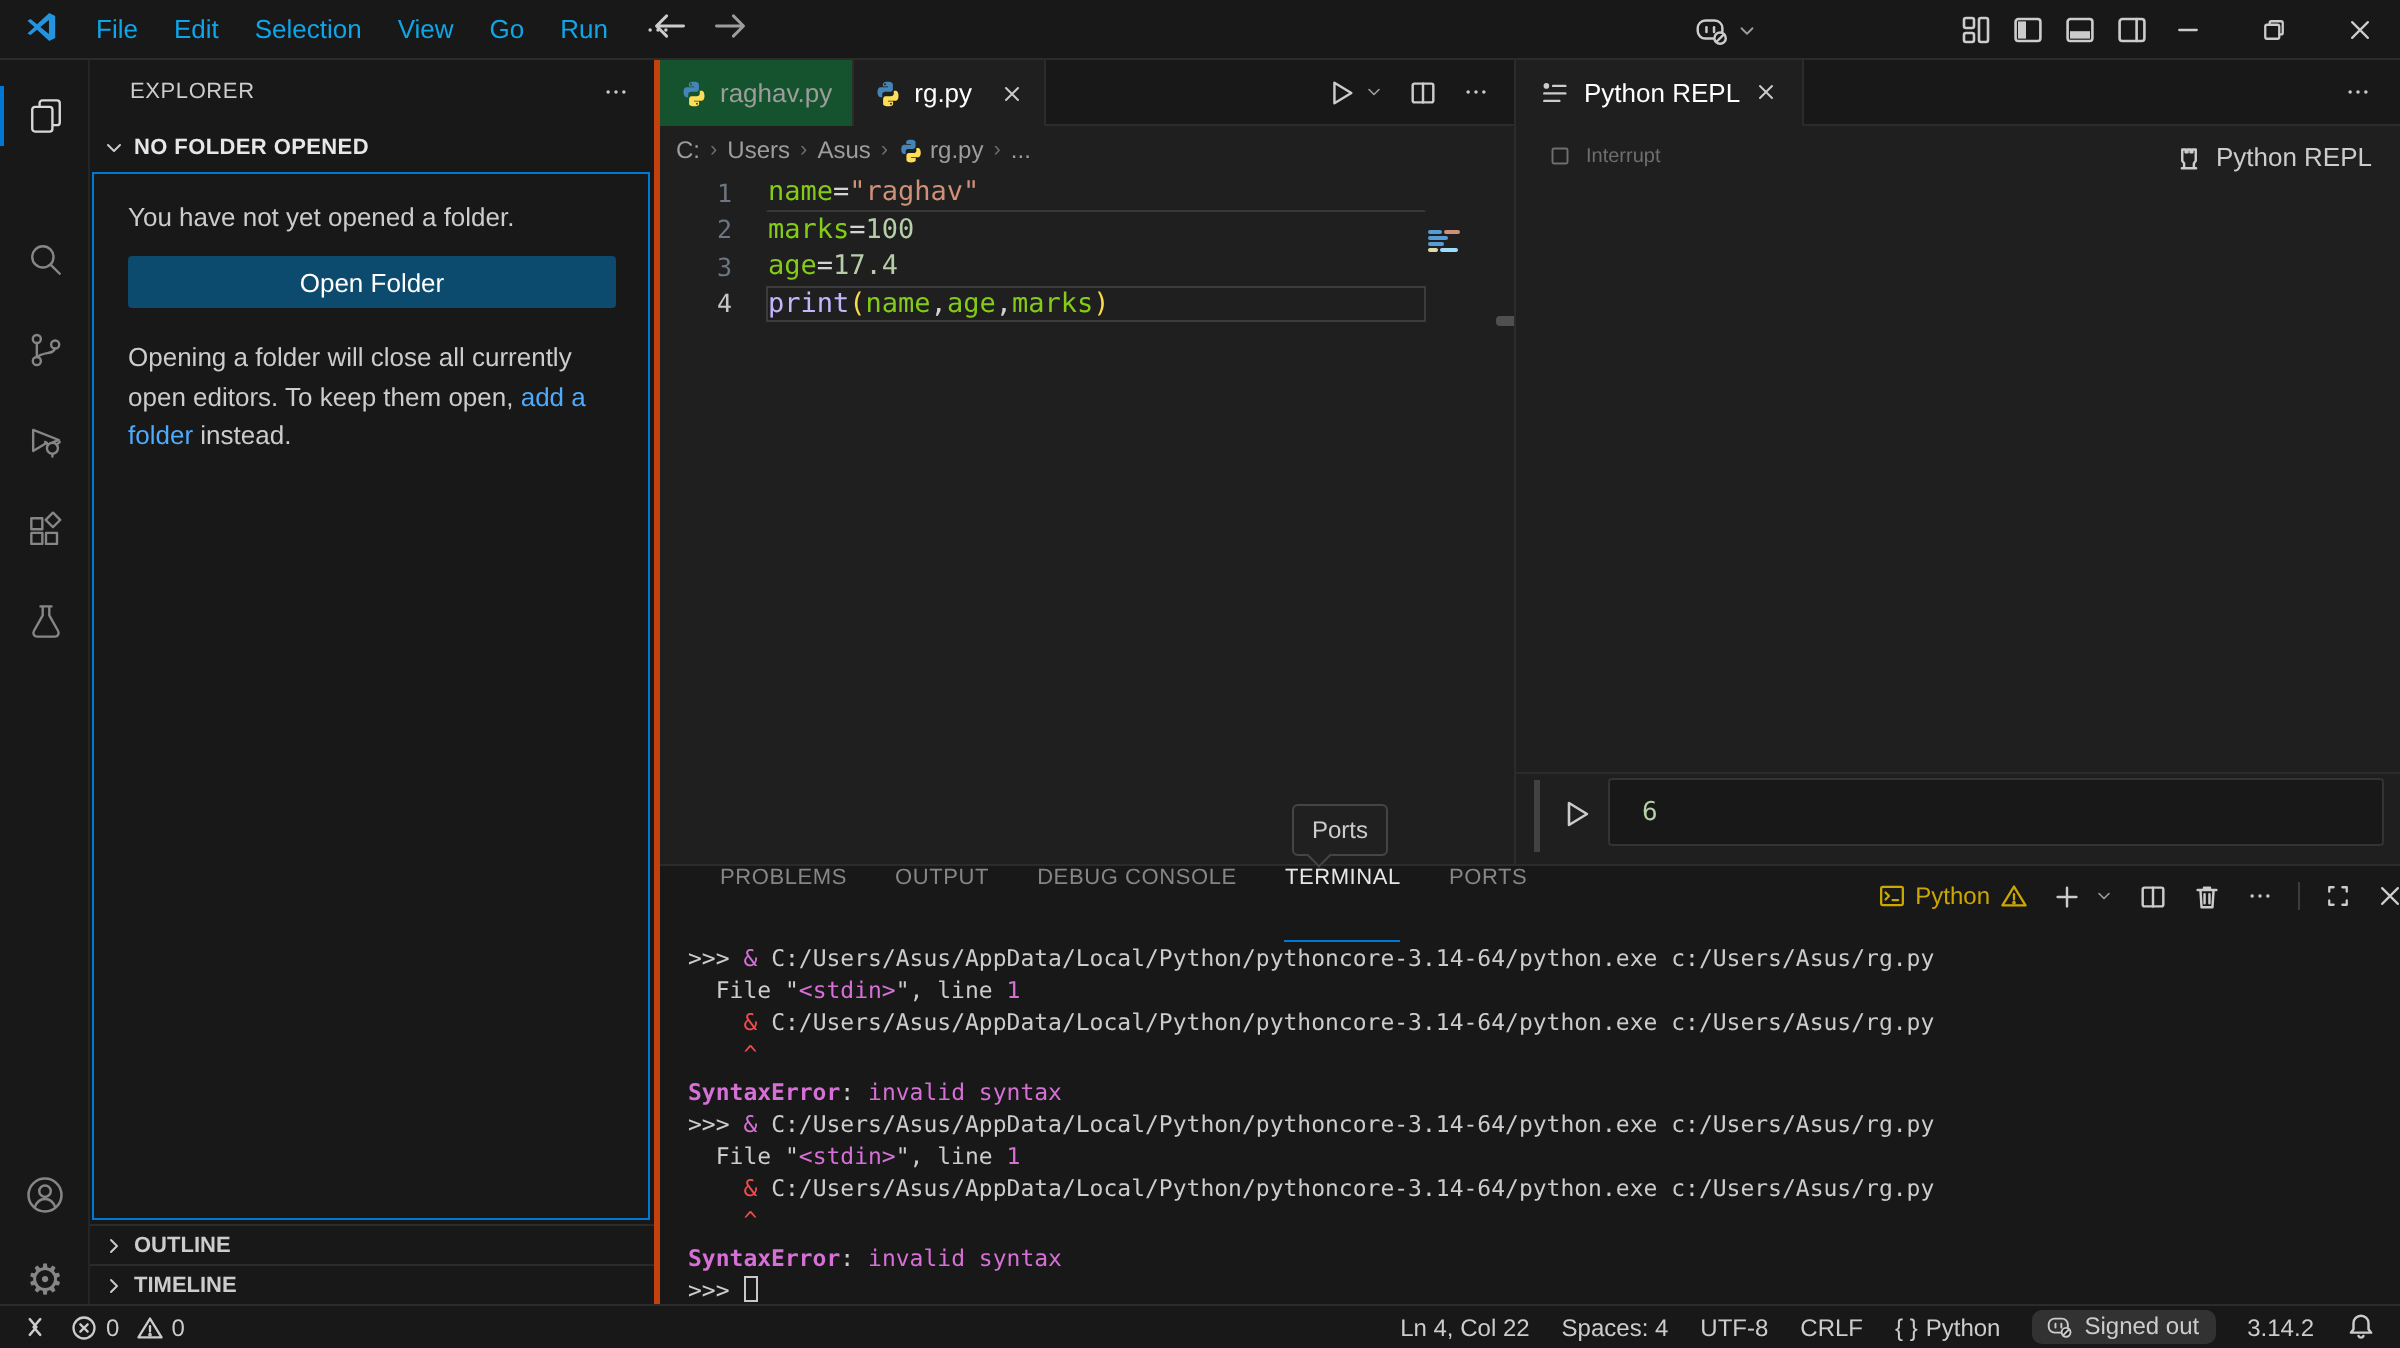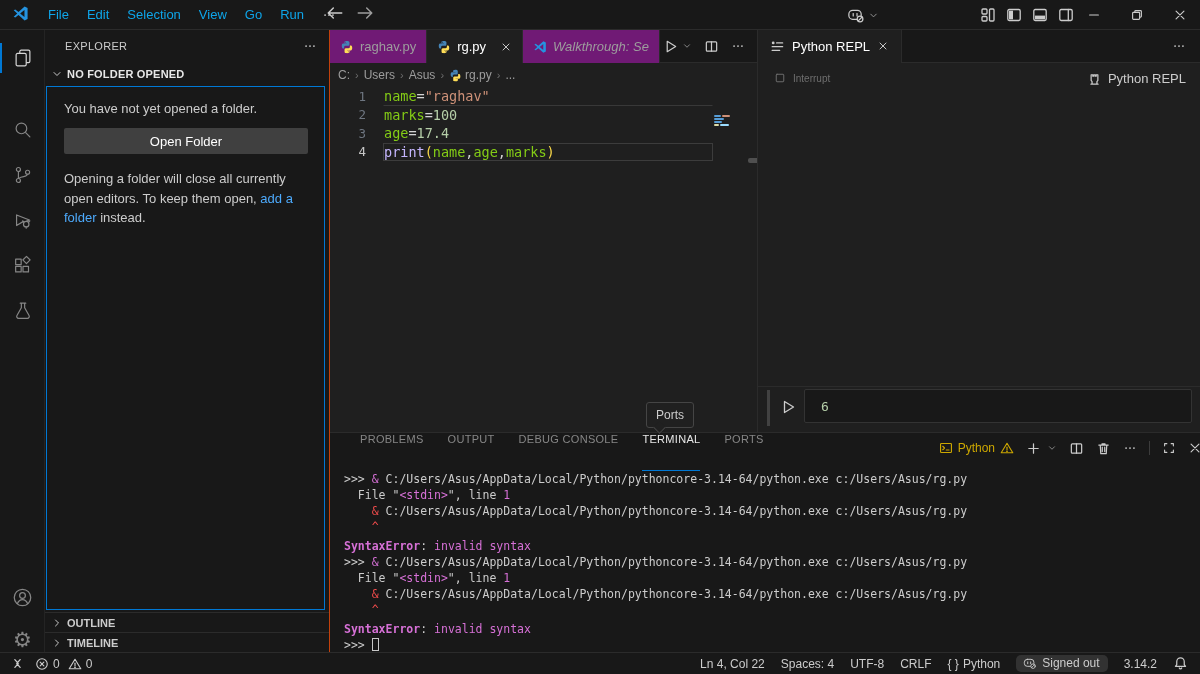--- a/index.html
+++ b/index.html
@@ -22,38 +22,38 @@
   .win-controls{position:absolute;left:1072px;top:0;height:30px;display:flex}
   .win-btn{width:43px;height:30px;display:flex;align-items:center;justify-content:center}
 
   
   .activitybar{position:absolute;left:0;top:30px;width:45px;height:622px;background:#181818;border-right:1px solid #242424}
   .ab-item{position:absolute;left:0;width:45px;height:40px;display:flex;align-items:center;justify-content:center}
   .ab-item.active::before{content:"";position:absolute;left:0;top:5px;bottom:5px;width:2px;background:#0078d4}
   .gear-glyph{font-family:"DejaVu Sans",sans-serif;font-size:21px;color:#868686;line-height:1}
 
   
-  .sidebar{position:absolute;left:45px;top:30px;width:285px;height:622px;background:#181818;border-right:1px solid #c2410c}
+  .sidebar{position:absolute;left:45px;top:30px;width:285px;height:622px;background:#181818;border-right:3px solid #c2410c}
   .sb-header{position:absolute;left:0;top:0;width:100%;height:32px;display:flex;align-items:center;justify-content:space-between;padding:0 12px 0 20px}
   .sb-title{font-size:11px;color:#cccccc;letter-spacing:.3px}
   .sb-section{position:absolute;left:0;top:32px;width:100%;height:24px;display:flex;align-items:center;gap:4px;padding-left:6px}
   .sb-section-title{font-size:11px;font-weight:700;color:#e7e7e7;letter-spacing:.2px}
   .sb-focusbox{position:absolute;left:1px;top:56px;width:279px;height:524px;border:1px solid #0078d4}
   .sb-empty-text{position:absolute;left:17px;top:14px;width:246px;font-size:13px;color:#cccccc}
-  .open-folder-btn{position:absolute;left:17px;top:41px;width:244px;height:26px;background:#404040;color:#ffffff;
+  .open-folder-btn{position:absolute;left:17px;top:41px;width:244px;height:26px;background:#0c4a6e;color:#ffffff;
     border:none;border-radius:2px;font-size:13px;font-family:"Liberation Sans",sans-serif;cursor:pointer;display:flex;align-items:center;justify-content:center}
   .sb-note{position:absolute;left:17px;top:82px;width:248px;font-size:13px;line-height:19.5px;color:#cccccc}
   .sb-link{color:#4daafc;cursor:pointer}
   .sb-row{position:absolute;left:0;width:100%;height:20px;border-top:1px solid #2b2b2b;display:flex;align-items:center;gap:4px;padding-left:6px}
   .sb-row-title{font-size:11px;font-weight:700;color:#cccccc}
 
   
   .editor-group{position:absolute;left:330px;top:30px;width:427px;height:402px;background:#1f1f1f}
   .tabs-row{position:absolute;left:0;top:0;width:100%;height:33px;background:#181818;border-bottom:1px solid #2b2b2b;display:flex}
-  .tab{height:33px;display:flex;align-items:center;gap:6px;padding:0 10px;border-right:1px solid #2b2b2b;color:#9d9d9d;font-size:13px;background:#701a75}
+  .tab{height:33px;display:flex;align-items:center;gap:6px;padding:0 10px;border-right:1px solid #2b2b2b;color:#9d9d9d;font-size:13px;background:#14532d}
   .tab.active{background:#1f1f1f;color:#ffffff}
   .tab .close{margin-left:8px;display:flex}
   .tab-actions{margin-left:auto;display:flex;align-items:center;gap:12px;padding-right:12px}
   .breadcrumb{position:absolute;left:0;top:33px;width:100%;height:24px;display:flex;align-items:center;gap:3px;padding-left:8px;color:#9d9d9d;font-size:12px}
   .crumb-sep{color:#6e6e6e;font-size:11px;margin:0 2px}
   .code-zone{position:absolute;left:0;top:57px;width:100%;bottom:0;font-family:"DejaVu Sans Mono","Liberation Mono",monospace;font-size:13.5px}
   .code-line{display:flex;height:18.5px;align-items:center}
   .code-line .ln{width:36px;text-align:right;color:#6e7681;font-size:12.5px;flex:none}
   .code-line .content{margin-left:17px;width:330px;height:18.5px;display:flex;align-items:center;border:1px solid transparent}
   .code-line:nth-child(1) .content{border-bottom-color:#383838}
@@ -315,26 +315,20 @@
         <svg width="14" height="14" viewBox="0 0 16 16">
             <path fill="#4584b6" d="M7.9 1c-3 0-2.8 1.3-2.8 1.3v1.4h2.9v.4H3.9S2 3.9 2 6.9s1.7 2.9 1.7 2.9h1V8.4S4.6 6.7 6.3 6.7h2.9s1.6 0 1.6-1.6V2.6S11.1 1 7.9 1zM6.3 1.9a.55.55 0 1 1 0 1.1.55.55 0 0 1 0-1.1z"></path>
             <path fill="#ffde57" d="M8.1 15c3 0 2.8-1.3 2.8-1.3v-1.4H8v-.4h4.1S14 12.1 14 9.1s-1.7-2.9-1.7-2.9h-1v1.4s.1 1.7-1.6 1.7H6.8s-1.6 0-1.6 1.6v2.5S4.9 15 8.1 15zm1.6-.9a.55.55 0 1 1 0-1.1.55.55 0 0 1 0 1.1z"></path>
           </svg>
         <span>rg.py</span>
         <span class="close">
             <svg class="ic" width="12" height="12" viewBox="0 0 16 16">
               <path d="m4 4 8 8M12 4l-8 8"></path>
             </svg>
           </span>
-      </div>
-      <div class="tab" style="font-style:italic">
-        <svg width="14" height="14" viewBox="0 0 24 24">
-            <path fill="#2493e0" stroke="none" d="M17.8 2.2 9.2 10 4.6 6.4 2.4 7.5l5 4.5-5 4.5 2.2 1.1L9.2 14l8.6 7.8 4.2-2V4.2zM17.6 7v10L11.5 12z"></path>
-          </svg>
-        <span>Walkthrough: Se</span>
       </div>
       <div class="tab-actions">
         <span>
             <svg class="ic" width="15" height="15" viewBox="0 0 16 16">
               <path d="M4.5 2.5v11l9-5.5z"></path>
             </svg>
           </span>
         <span style="margin-left:-8px">
             <svg class="ic dim" width="10" height="10" viewBox="0 0 16 16">
               <path d="m4 6 4 4 4-4"></path>

